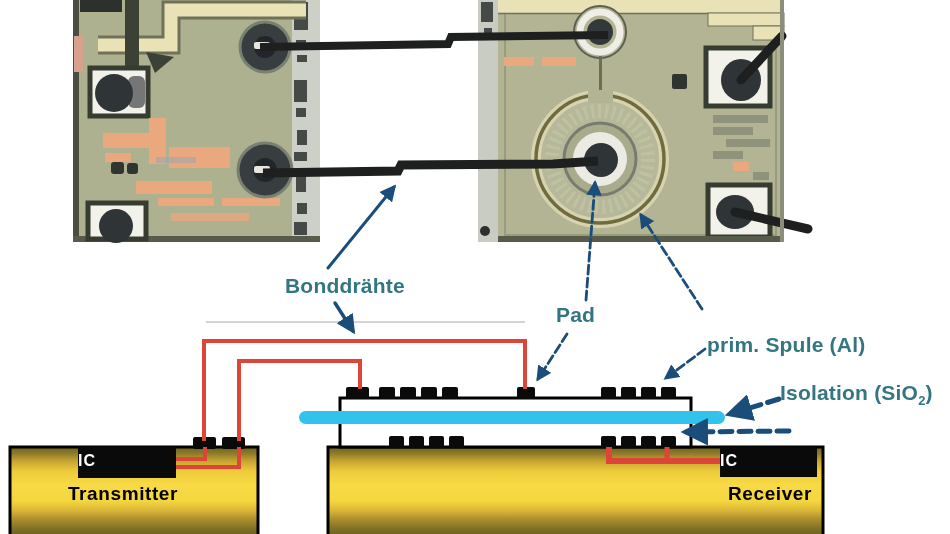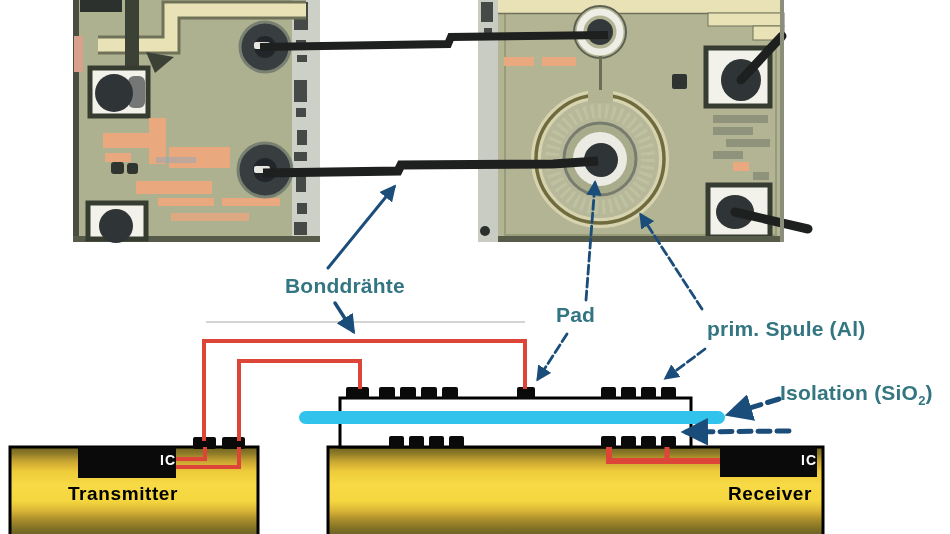--- a/index.html
+++ b/index.html
@@ -12,22 +12,22 @@
   .lbl{
     position:absolute;color:var(--teal);font-weight:700;font-size:21px;
     white-space:nowrap;line-height:1.1;letter-spacing:0.2px;
   }
   .lbl sub{font-size:13px;}
   .blk{
     position:absolute;color:#000;font-weight:700;font-size:19px;
     text-align:center;letter-spacing:0.6px;white-space:nowrap;
   }
   .icTxt{
-    position:absolute;color:#fff;font-weight:700;font-size:14px;
-    text-align:right;letter-spacing:1px;
+    position:absolute;color:#fff;font-weight:700;font-size:16px;
+    text-align:left;letter-spacing:1px;
   }
   
   .redwire{stroke:var(--red);fill:none;}
   .cyanbar{fill:var(--cyan);}
   .arrow{stroke:var(--navy);fill:none;}
   .arrowhead{fill:var(--navy);}
   .schpad{fill:var(--ink);}
   .chipbody{fill:var(--chip_white);stroke:#000000;}
   .substrate{fill:url(#subGrad);stroke:#000000;}
   .icblock{fill:var(--ink);}
@@ -240,21 +240,21 @@
     <line x1="781" y1="431" x2="678" y2="432" class="arrow" stroke-width="5" stroke-dasharray="12 7" marker-end="url(#ah)"></line>
   </g>
 </svg>
 
 <div class="lbl" style="left:277px;top:274px;">
   <span>Bonddrähte</span>
 </div>
 <div class="lbl" style="left:548px;top:303px;">
   <span>Pad</span>
 </div>
-<div class="lbl" style="left:699px;top:317px;">
+<div class="lbl" style="left:699px;top:333px;">
   <span>prim. Spule (Al)</span>
 </div>
 <div class="lbl" style="left:772px;top:381px;text-align:center;">
   <span>Isolation (SiO</span><sub>2</sub><span>)</span>
 </div>
 
 <div class="icTxt" style="left:70px;top:452px;width:98px;">
   <span>IC</span>
 </div>
 <div class="icTxt" style="left:712px;top:452px;width:97px;">

